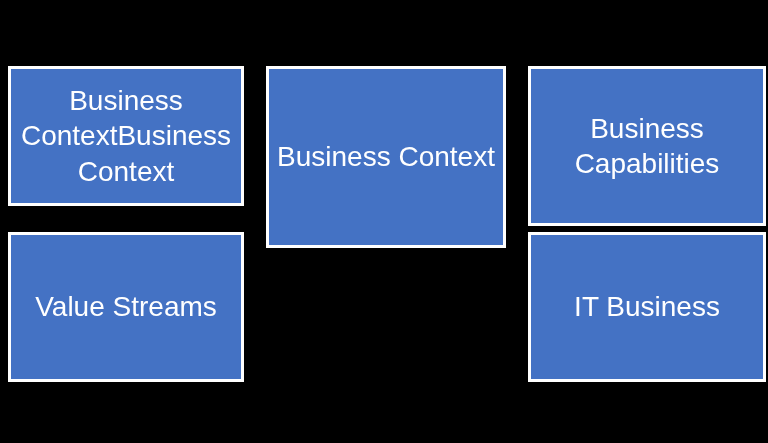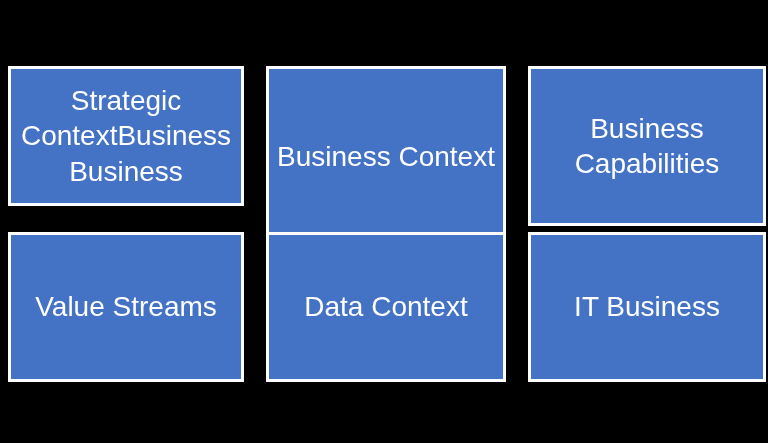--- a/index.html
+++ b/index.html
@@ -38,36 +38,33 @@
   .b4 { left: 266px; top: 232px; width: 240px; height: 150px; }
   .b5 { left: 528px; top: 232px; width: 238px; height: 150px; }
   .box .label { display: inline-block; max-width: 100%; }
 </style>
 </head>
 <body>
 
 <div class="canvas" style="--bg: #000000; --box-fill: #4472C4; --box-border: #FFFFFF; --text-color: #FFFFFF;">
 
   <div class="box b0">
-    <span class="label">Strategic ContextBusiness Business</span>
+    <span class="label">Business ContextBusiness Context</span>
   </div>
 
   <div class="box b1">
     <span class="label">Business Context</span>
   </div>
 
   <div class="box b2">
     <span class="label">Business Capabilities</span>
   </div>
 
   <div class="box b3">
     <span class="label">Value Streams</span>
   </div>
 
-  <div class="box b4">
-    <span class="label">Data Context</span>
-  </div>
 
   <div class="box b5">
     <span class="label">IT Business</span>
   </div>
 
 </div>
 
 </body></html>

